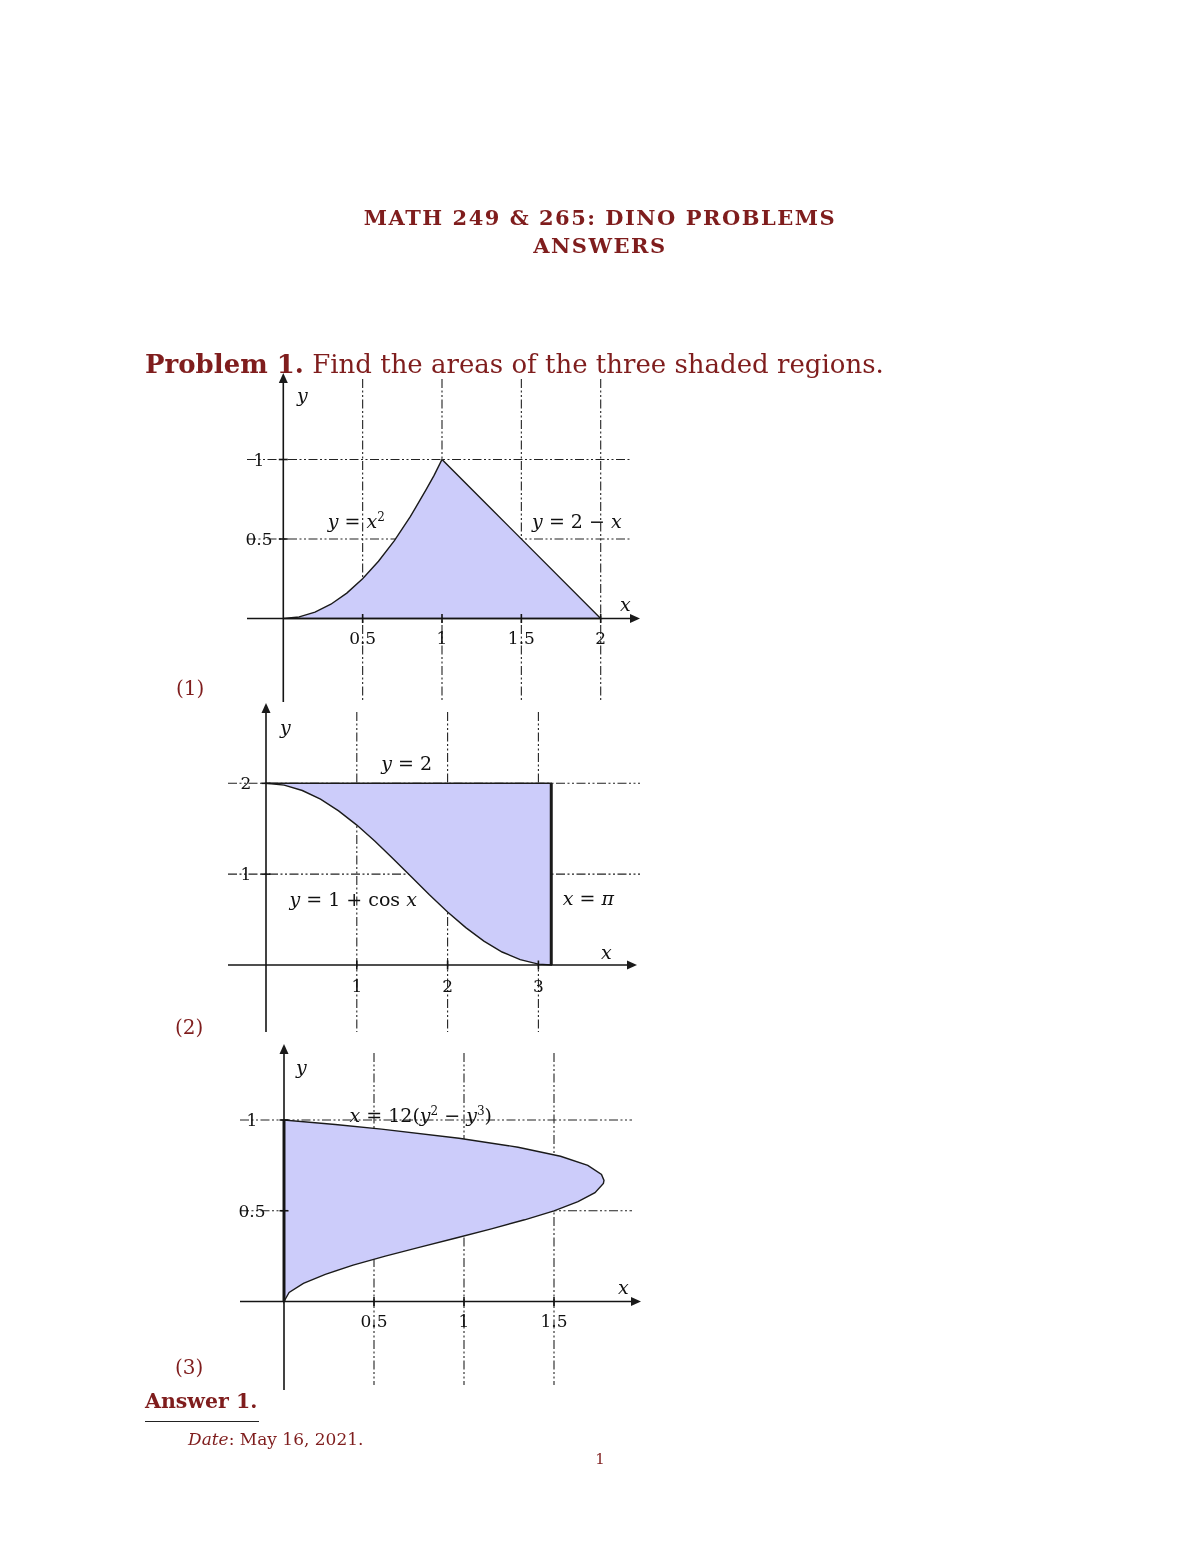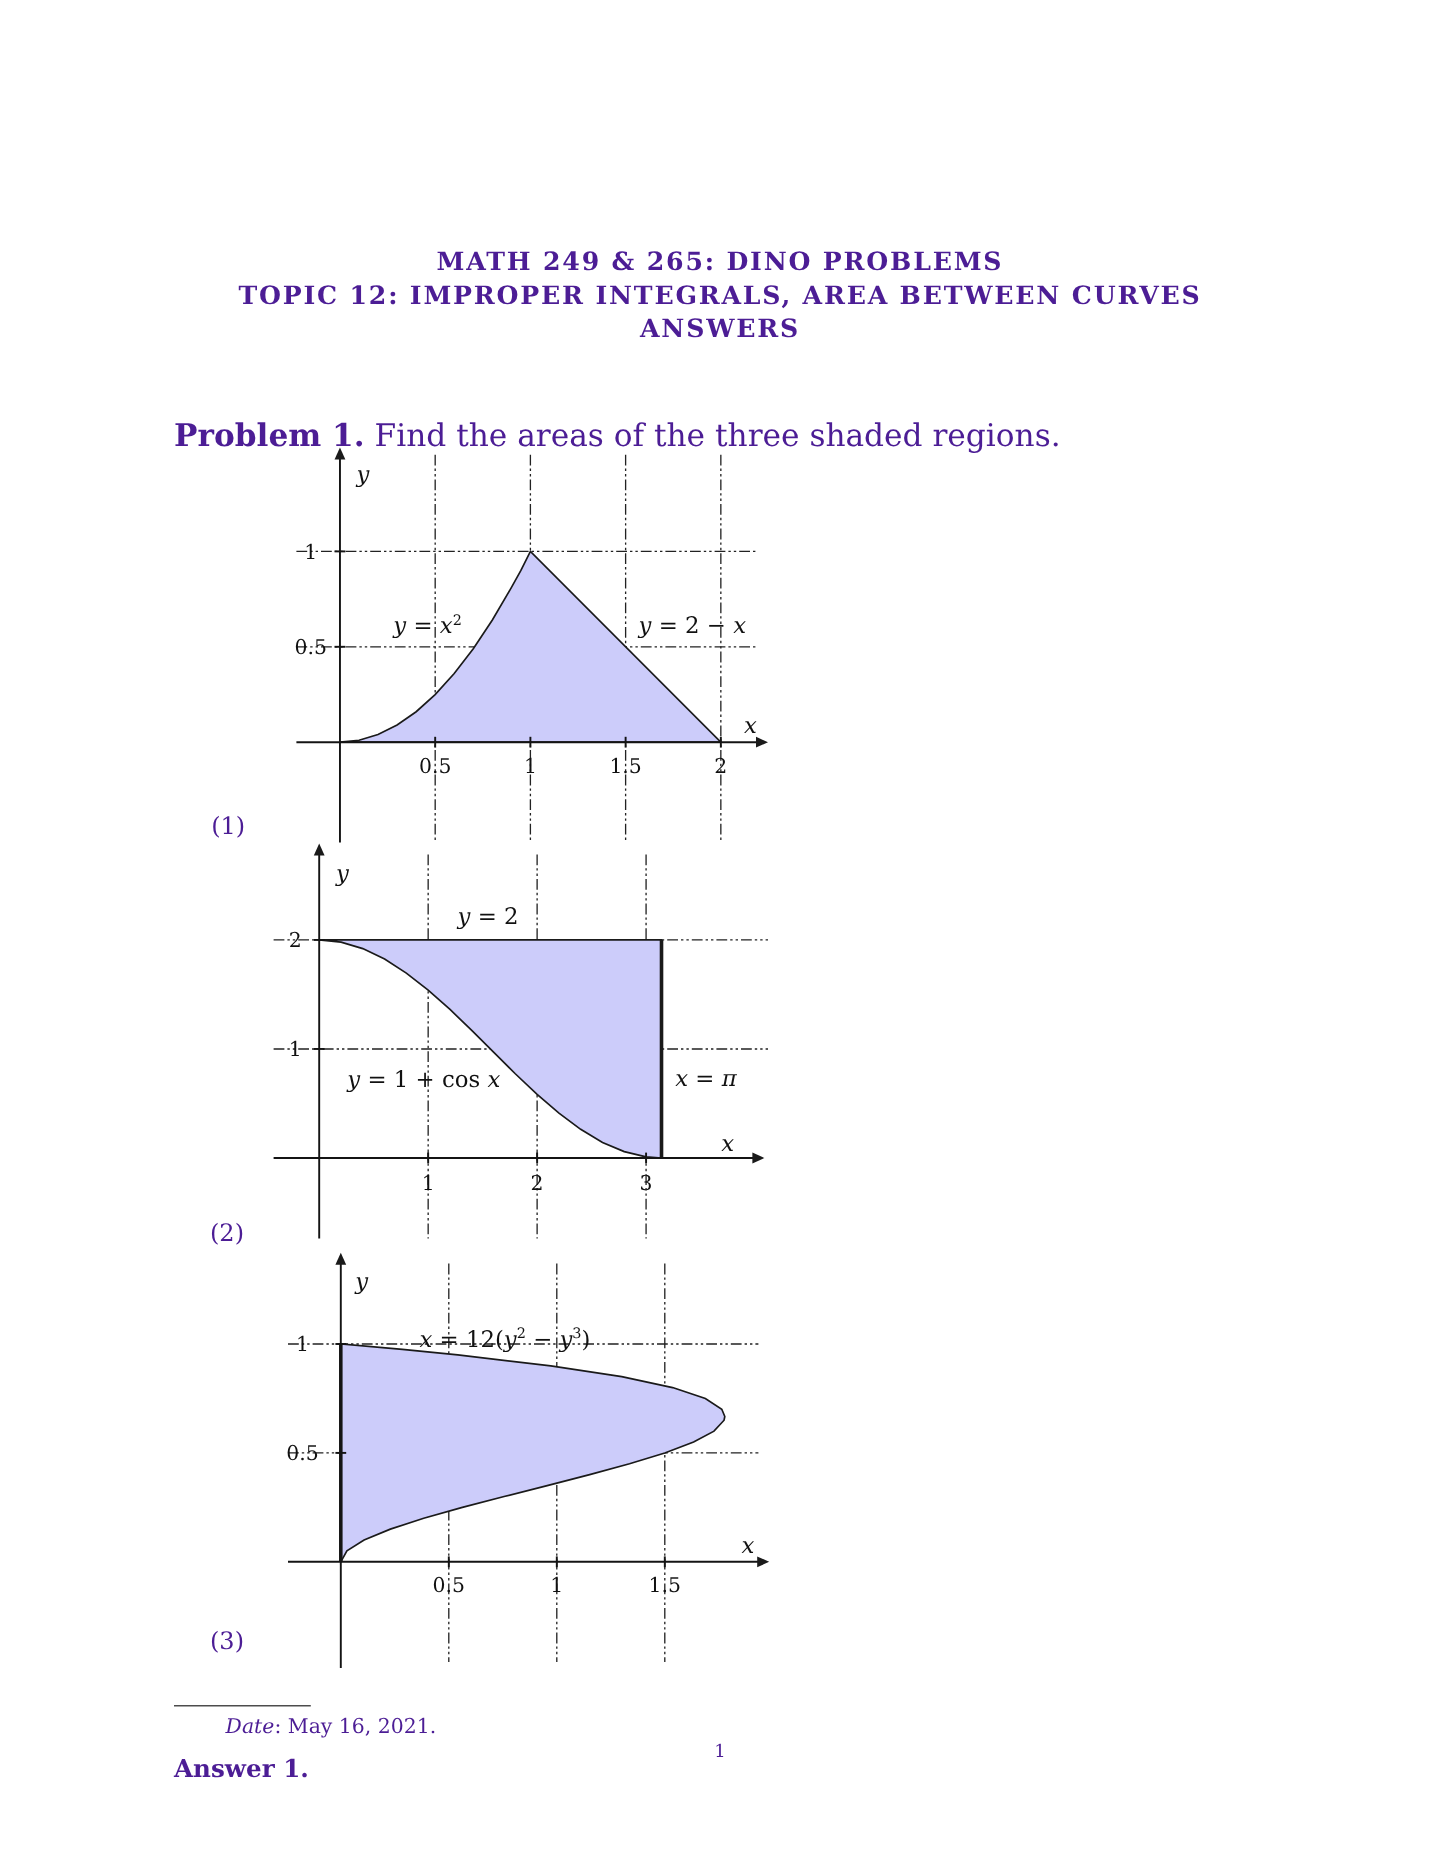--- a/index.html
+++ b/index.html
@@ -1,43 +1,42 @@
 <!DOCTYPE html>
 <html><head>
 <meta charset="utf-8">
 <style>
   html,body{margin:0;padding:0;background:#fff;}
   .page{position:relative;width:1200px;height:1553px;background:#ffffff;
-        font-family:"DejaVu Serif",serif;color:#4c1d95;overflow:hidden;}
+        font-family:"DejaVu Serif",serif;color:#7f1d1d;overflow:hidden;}
   .title-block{position:absolute;top:204px;left:0;width:100%;text-align:center;
         font-weight:bold;font-size:21px;line-height:28px;letter-spacing:1.5px;}
   .problem{position:absolute;top:349px;left:145px;font-size:26px;}
   .bold{font-weight:bold;}
   .it{font-style:italic;margin-left:21px;}
   .figno{position:absolute;font-size:20px;}
   svg.chart{position:absolute;overflow:visible;}
-  .answer{position:absolute;top:1462px;left:145px;font-size:20.5px;font-weight:bold;}
+  .answer{position:absolute;top:1389px;left:145px;font-size:20.5px;font-weight:bold;}
   .rule{position:absolute;top:1421px;left:145px;width:114px;height:0;border-top:1.5px solid #222;}
   .dateline{position:absolute;top:1429px;left:167px;font-size:17px;}
   .pageno{position:absolute;top:1450px;left:0;width:100%;text-align:center;font-size:15px;}
   svg text{fill:#111;}
   .grid{stroke:#222;stroke-width:1.1;fill:none;stroke-dasharray:9 2.5 2 2.5 2 2.5;}
   .axis{stroke:#141414;stroke-width:1.6;}
   .tick{font-family:"DejaVu Serif",serif;font-size:17px;}
   .alabel{font-family:"DejaVu Serif",serif;font-size:19px;font-style:italic;}
   .ann{font-family:"DejaVu Serif",serif;font-size:19px;}
 </style>
 </head>
 <body>
 
 <div class="page">
 
   <div class="title-block">
     <div>MATH 249 &amp; 265: DINO PROBLEMS</div>
-    <div>TOPIC 12: IMPROPER INTEGRALS, AREA BETWEEN CURVES</div>
     <div>ANSWERS</div>
   </div>
 
   <div class="problem"><span class="bold">Problem 1.</span>
     <span>Find the areas of the three shaded regions.</span></div>
 
   <svg class="chart" style="left:235px;top:372px" width="420" height="340" viewBox="0 0 420 340">
       <line x1="127.64999999999999" y1="7" x2="127.64999999999999" y2="330" class="grid"></line>
       <line x1="207" y1="7" x2="207" y2="330" class="grid"></line>
       <line x1="286.34999999999997" y1="7" x2="286.34999999999997" y2="330" class="grid"></line>

